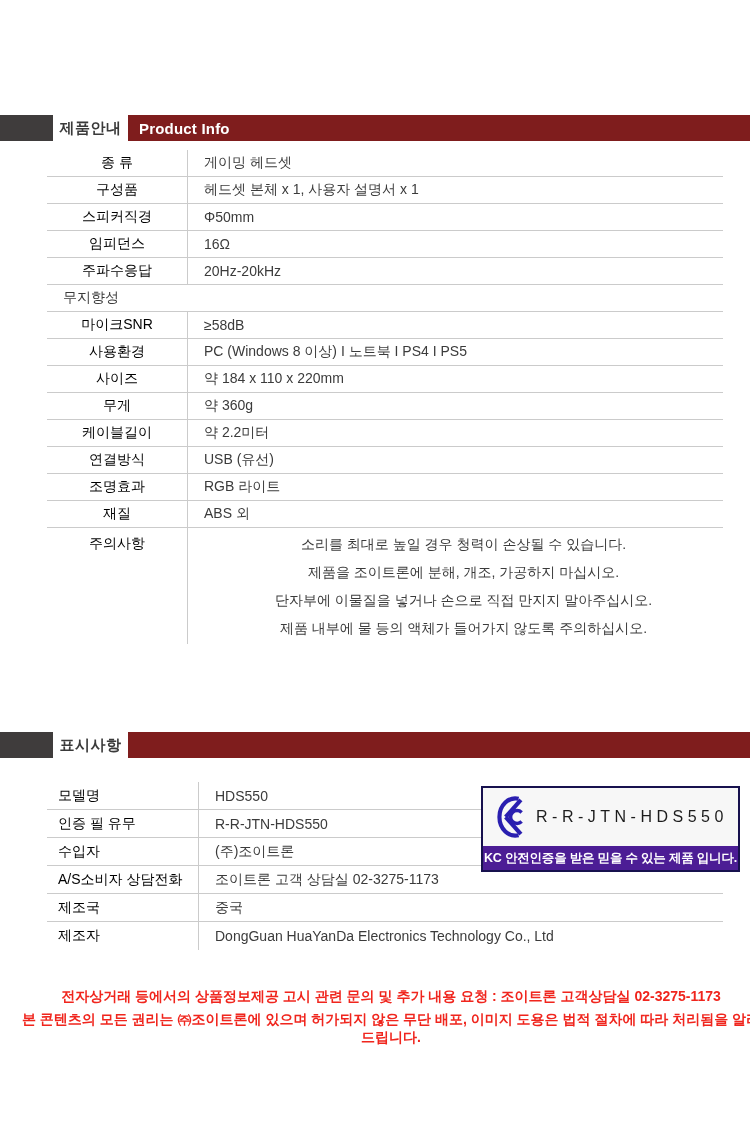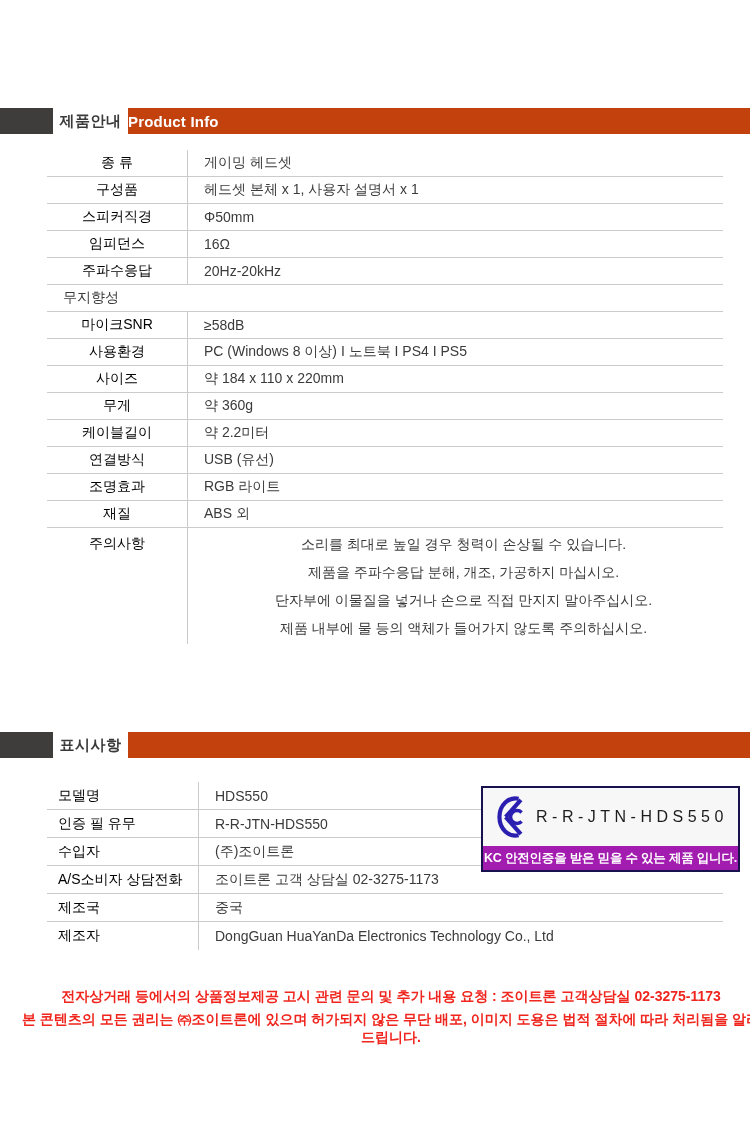--- a/index.html
+++ b/index.html
@@ -5,27 +5,27 @@
   * { margin:0; padding:0; box-sizing:border-box; }
   html,body { background:#ffffff; }
   body {
     width:750px; height:1131px; position:relative;
     font-family:"Liberation Sans", sans-serif;
     color:#3b3b3b;
   }
 
   
   .sec-header { position:absolute; left:0; width:750px; height:26px; display:flex; align-items:stretch; }
-  #sec1 { top:108px; }
+  #sec1 { top:115px; }
   #sec2 { top:732px; }
   .sec-block { width:53px; background:#3f3c3c; }
   .sec-title-ko { width:75px; display:flex; align-items:center; justify-content:center;
     font-size:15px; font-weight:700; color:#3a3a3a; letter-spacing:0.5px; }
-  .sec-bar { flex:1; background:#c2410c; color:#ffffff; display:flex; align-items:center;
-    padding-left:0; font-size:15px; font-weight:600; letter-spacing:0.2px; }
+  .sec-bar { flex:1; background:#7f1d1d; color:#ffffff; display:flex; align-items:center;
+    padding-left:11px; font-size:15px; font-weight:600; letter-spacing:0.2px; }
 
   
   .info-table { position:absolute; left:47px; width:676px; }
   #spec-table { top:150px; }
   #label-table { top:782px; }
   .row { display:flex; border-bottom:1px solid #cbcbcb; }
   .row:last-child { border-bottom:none; }
   .cell-label { width:141px; border-right:1px solid #cbcbcb; display:flex; align-items:center;
     font-size:14px; color:#000000; }
   #spec-table .cell-label { justify-content:center; text-align:center; }
@@ -39,21 +39,21 @@
     padding-top:2px; padding-bottom:6px; }
   .row.caution .cell-value div { line-height:28px; }
 
   
   .kc-box { position:absolute; left:481px; top:786px; width:259px; height:86px;
     border:2px solid #17114e; background:#f7f7f7; display:flex; flex-direction:column; overflow:hidden; }
   .kc-top { flex:1; display:flex; align-items:center; padding-left:9px; }
   .kc-logo { width:38px; height:46px; flex:0 0 auto; }
   .kc-code { margin-left:6px; font-size:16px; font-weight:500; color:#1c1c1c;
     letter-spacing:4.5px; white-space:nowrap; }
-  .kc-caption { height:24px; background:#a21caf; color:#ffffff; display:flex; align-items:center;
+  .kc-caption { height:24px; background:#4c1d95; color:#ffffff; display:flex; align-items:center;
     justify-content:center; font-size:12.5px; font-weight:700; letter-spacing:-0.2px; }
 
   
   .footer-line { position:absolute; left:16px; width:750px; text-align:center;
     font-size:14px; font-weight:700; color:#f0251d; }
   #footer1 { top:988px; }
   #footer2 { top:1011px; }
 </style>
 </head>
 <body>
@@ -119,21 +119,21 @@
     <div class="cell-value">RGB 라이트</div>
   </div>
   <div class="row">
     <div class="cell-label">재질</div>
     <div class="cell-value">ABS 외</div>
   </div>
   <div class="row caution">
     <div class="cell-label">주의사항</div>
     <div class="cell-value">
       <div>소리를 최대로 높일 경우 청력이 손상될 수 있습니다.</div>
-      <div>제품을 주파수응답 분해, 개조, 가공하지 마십시오.</div>
+      <div>제품을 조이트론에 분해, 개조, 가공하지 마십시오.</div>
       <div>단자부에 이물질을 넣거나 손으로 직접 만지지 말아주십시오.</div>
       <div>제품 내부에 물 등의 액체가 들어가지 않도록 주의하십시오.</div>
     </div>
   </div>
 </div>
 
 <div class="sec-header" id="sec2">
   <div class="sec-block"></div>
   <div class="sec-title-ko">표시사항</div>
   <div class="sec-bar"></div>

